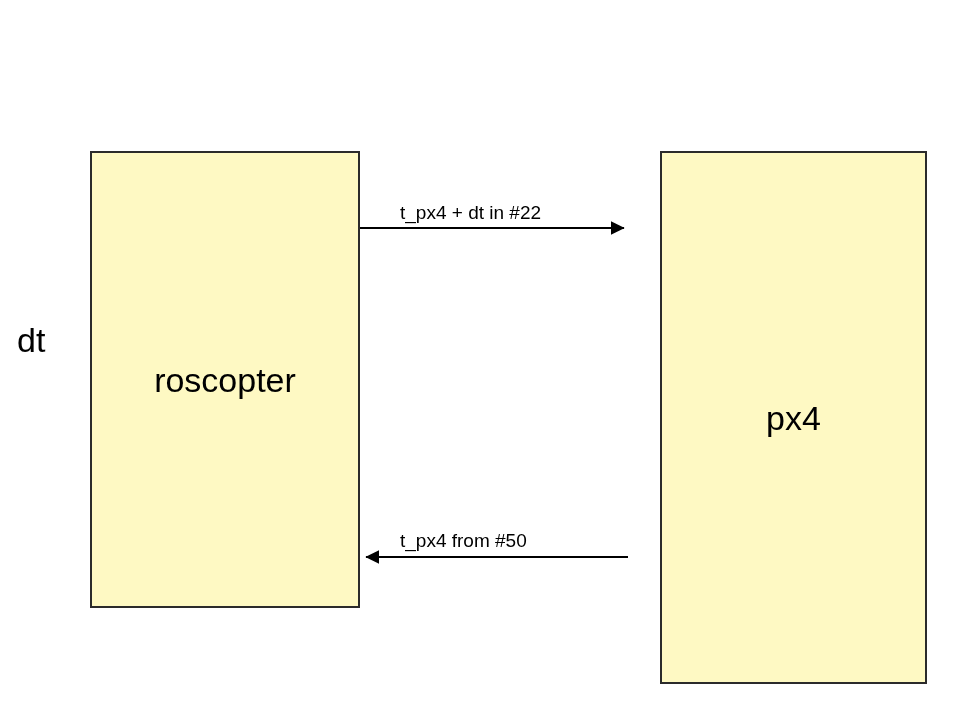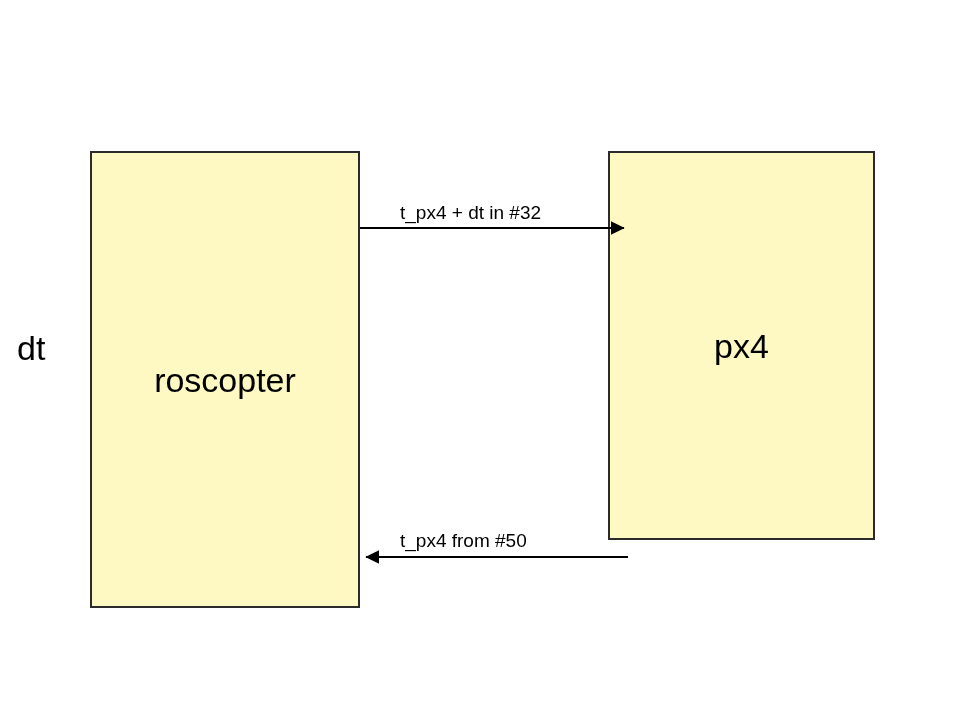--- a/index.html
+++ b/index.html
@@ -37,37 +37,37 @@
     white-space: nowrap;
   }
 
   #node-roscopter {
     left: 90px;
     top: 151px;
     width: 270px;
     height: 457px;
   }
   #node-px4 {
-    left: 608px;
+    left: 660px;
     top: 151px;
     width: 267px;
-    height: 389px;
+    height: 533px;
   }
 
   
   .free-text {
     position: absolute;
     font-size: 34px;
     line-height: 1;
     color: #000000;
     white-space: nowrap;
   }
   #text-dt {
     left: 17px;
-    top: 331px;
+    top: 323px;
   }
 
   
   #edges {
     position: absolute;
     left: 0;
     top: 0;
     width: 960px;
     height: 720px;
     pointer-events: none;
@@ -114,17 +114,17 @@
       <marker id="arrow-left" viewBox="0 0 10 10" refX="9.5" refY="5" markerWidth="7" markerHeight="7" orient="auto-start-reverse">
         <path d="M 0 0 L 10 5 L 0 10 z" fill="#000000"></path>
       </marker>
     </defs>
 
     <line x1="360" y1="228" x2="624" y2="228" stroke="#000000" stroke-width="2" marker-end="url(#arrow-right)"></line>
 
     <line x1="628" y1="557" x2="366" y2="557" stroke="#000000" stroke-width="2" marker-end="url(#arrow-left)"></line>
   </svg>
 
-  <div class="edge-label" id="edge-label-top">t_px4 + dt in #32</div>
+  <div class="edge-label" id="edge-label-top">t_px4 + dt in #22</div>
 
   <div class="edge-label" id="edge-label-bottom">t_px4 from #50</div>
 
 </div>
 
 </body></html>

